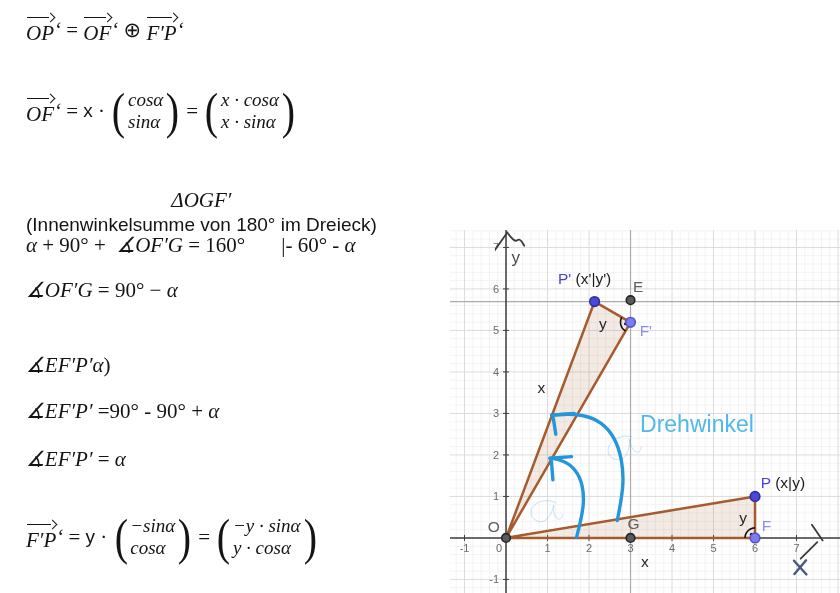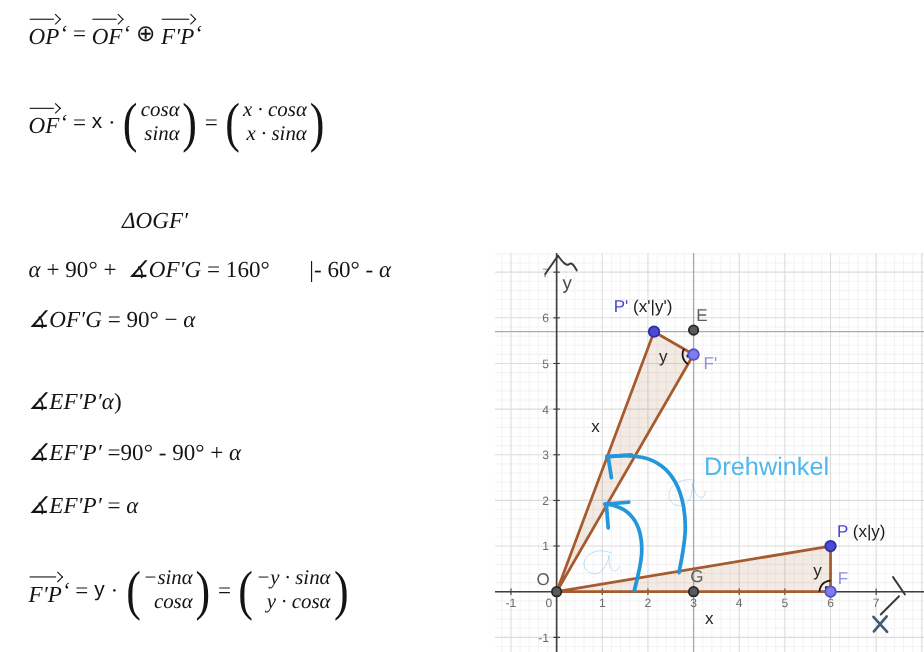--- a/index.html
+++ b/index.html
@@ -8,32 +8,32 @@
   .formula-line{position:absolute;display:flex;align-items:center;white-space:pre;}
   .tk-u{font-family:"Liberation Serif",serif;font-size:21px;}
   .tk-m{font-family:"Liberation Serif",serif;font-style:italic;font-size:21px;}
   .tk-s{font-family:"Liberation Sans",sans-serif;font-size:19px;}
   .tk-gap{display:inline-block;height:1px;}
   .tk-vec{font-family:"Liberation Serif",serif;font-style:italic;font-size:21px;position:relative;margin-top:7px;}
   .tk-vec::before{content:"";position:absolute;left:1px;right:5px;top:-4px;border-top:1.5px solid #141414;}
   .tk-vec::after{content:"";position:absolute;right:0;top:-7.5px;width:6px;height:6px;border-top:1.5px solid #141414;border-right:1.5px solid #141414;transform:rotate(45deg);}
   .cv{display:inline-flex;align-items:center;}
   .cv .paren{font-family:"Liberation Serif",serif;font-size:50px;line-height:1;transform:scaleX(.8);}
-  .cv .rows{display:inline-flex;flex-direction:column;align-items:flex-end;line-height:1.18;font-family:"Liberation Serif",serif;font-style:italic;font-size:19px;padding:0 1px;}
+  .cv .rows{display:inline-flex;flex-direction:column;align-items:flex-start;line-height:1.18;font-family:"Liberation Serif",serif;font-style:italic;font-size:19px;padding:0 1px;}
   #figure{position:absolute;left:450px;top:230px;width:390px;height:363px;}
   svg text{font-family:"Liberation Sans",sans-serif;}
 </style>
 </head>
 <body>
 
 <div id="stage">
   <div id="formulas">
       <div class="formula-line" style="left: 26px; top: 14px;"><span class="tk-vec">OP</span><span class="tk-m">‘</span><span class="tk-u"> = </span><span class="tk-vec">OF</span><span class="tk-m">‘</span><span class="tk-u"> ⊕ </span><span class="tk-vec">F′P</span><span class="tk-m">‘</span></div>
       <div class="formula-line" style="left: 26px; top: 86px;"><span class="tk-vec">OF</span><span class="tk-m">‘</span><span class="tk-u"> = </span><span class="tk-s">x</span><span class="tk-u"> · </span><span class="cv"><span class="paren">(</span><span class="rows"><span>cosα</span><span>sinα</span></span><span class="paren">)</span></span><span class="tk-u"> = </span><span class="cv"><span class="paren">(</span><span class="rows"><span>x · cosα</span><span>x · sinα</span></span><span class="paren">)</span></span></div>
-      <div class="formula-line" style="left: 26px; top: 188px; flex-direction: column;"><span class="tk-m">ΔOGF′</span><span class="tk-gap" style="width: 230px;"></span></div>
+      <div class="formula-line" style="left: 26px; top: 188px; flex-direction: column;"><span class="tk-m">ΔOGF′</span><span class="tk-gap" style="width: 230px;"></span><span class="tk-s">(Innenwinkelsumme von 180° im Dreieck)</span></div>
       <div class="formula-line" style="left: 26px; top: 233px;"><span class="tk-m">α</span><span class="tk-u"> + 90° +  </span><span class="tk-m">∡OF′G</span><span class="tk-u"> = 160°</span><span class="tk-gap" style="width: 36px;"></span><span class="tk-u">|- 60° - </span><span class="tk-m">α</span></div>
       <div class="formula-line" style="left: 26px; top: 278px;"><span class="tk-m">∡OF′G</span><span class="tk-u"> = 90° − </span><span class="tk-m">α</span></div>
       <div class="formula-line" style="left: 26px; top: 353px;"><span class="tk-m">∡EF′P′</span><span class="tk-m">α</span><span class="tk-u">)</span></div>
       <div class="formula-line" style="left: 26px; top: 399px;"><span class="tk-m">∡EF′P′</span><span class="tk-u"> =90° - 90° + </span><span class="tk-m">α</span></div>
       <div class="formula-line" style="left: 26px; top: 447px;"><span class="tk-m">∡EF′P′</span><span class="tk-u"> = </span><span class="tk-m">α</span></div>
       <div class="formula-line" style="left: 26px; top: 512px;"><span class="tk-vec">F′P</span><span class="tk-m">‘</span><span class="tk-u"> = </span><span class="tk-s">y</span><span class="tk-u"> · </span><span class="cv"><span class="paren">(</span><span class="rows"><span>−sinα</span><span>cosα</span></span><span class="paren">)</span></span><span class="tk-u"> = </span><span class="cv"><span class="paren">(</span><span class="rows"><span>−y · sinα</span><span>y · cosα</span></span><span class="paren">)</span></span></div>
     </div>
   <div id="figure"><svg width="390" height="363" viewBox="0 0 390 363">
         <g>
           <line x1="6.224999999999996" y1="0" x2="6.224999999999996" y2="363" stroke="#f3f3f3" stroke-width="1"></line>

